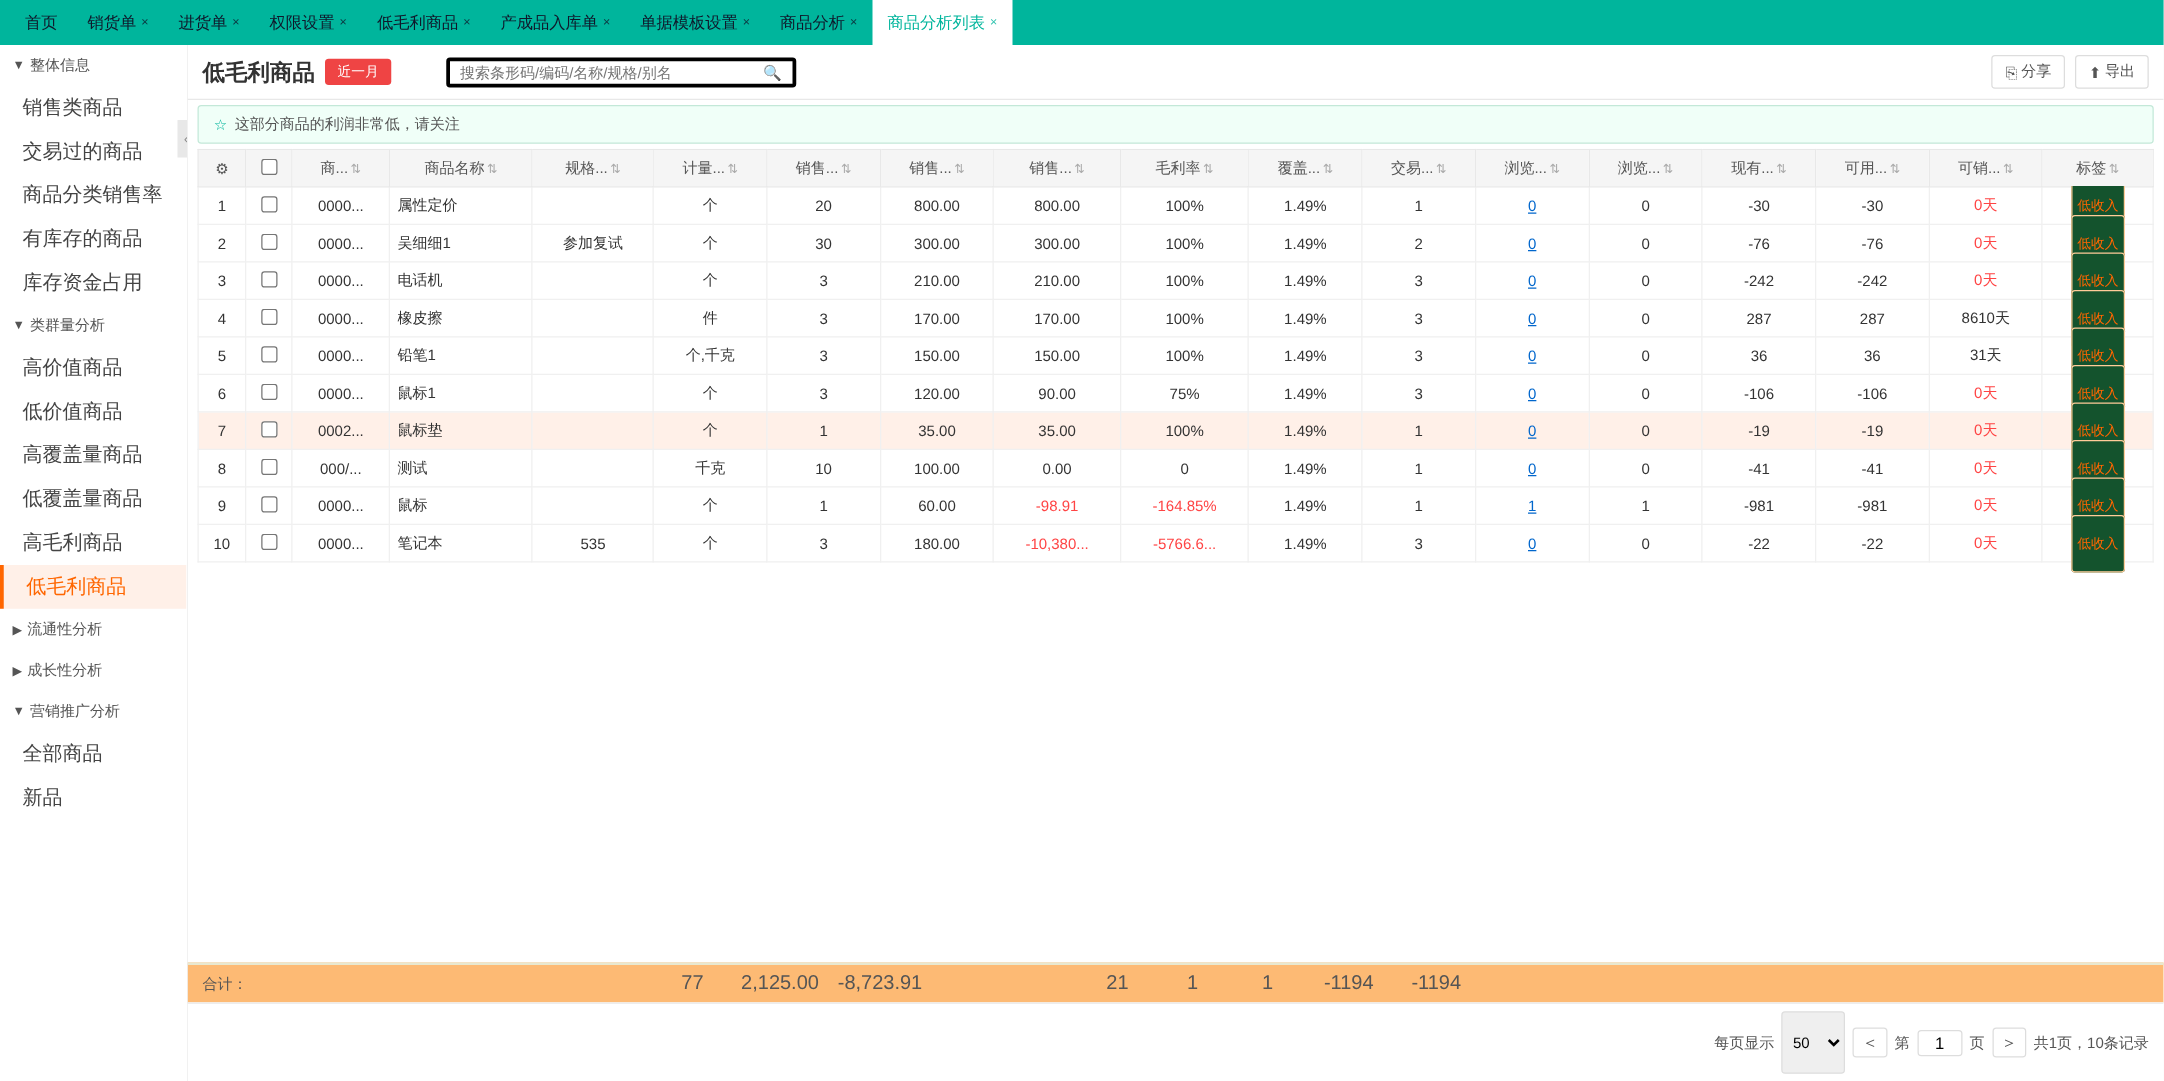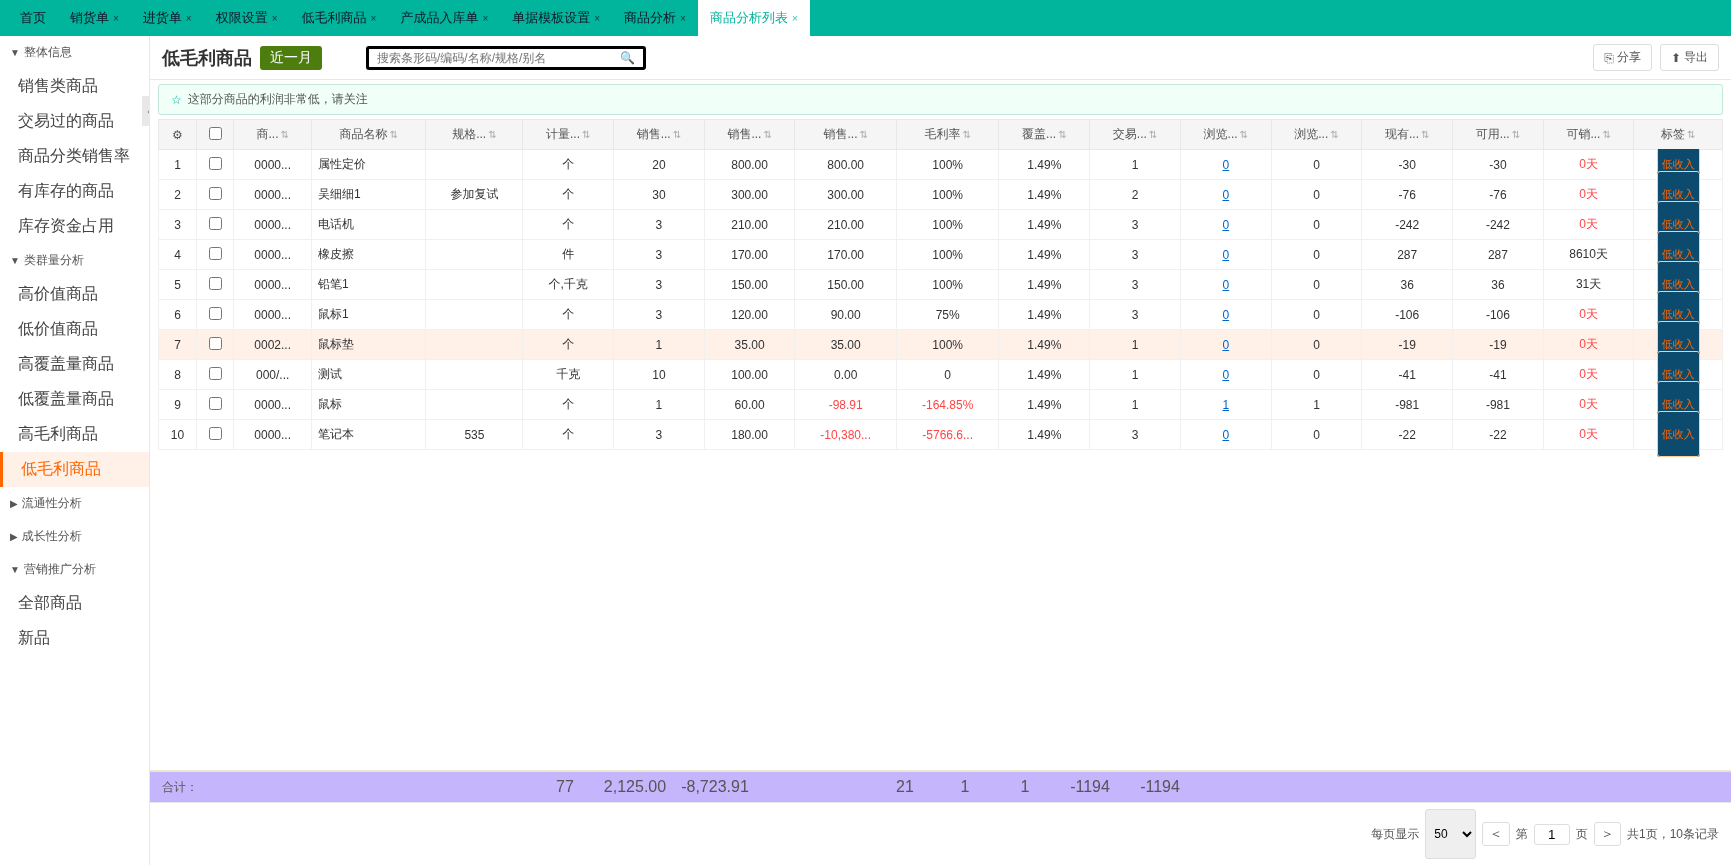--- a/index.html
+++ b/index.html
@@ -104,26 +104,26 @@
       padding: 8px 12px;
       border-bottom: 1px solid #e8e8e8;
       gap: 8px;
     }
     .page-title {
       font-size: 18px;
       font-weight: bold;
       color: #333;
     }
     .filter-btn {
-      background: #4d7c0f;
+      background: #ef4444;
       color: #fff;
       border: none;
       border-radius: 3px;
       padding: 3px 10px;
-      font-size: 14px;
+      font-size: 11px;
       cursor: pointer;
     }
     .search-box {
       display: flex;
       align-items: center;
       border: 3px solid #000000;
       border-radius: 3px;
       padding: 2px 8px;
       flex: 1;
       max-width: 280px;
@@ -196,41 +196,40 @@
     thead th .sort-icon { color: #aaa; margin-left: 2px; font-size: 10px; }
     tbody tr { border-bottom: 1px solid #f0f0f0; }
     tbody tr.highlighted { background: #fff0e8; }
     tbody td {
       border: 1px solid #f0f0f0;
       padding: 6px 4px;
       text-align: center;
       white-space: nowrap;
     }
     .tag-low-income {
-      background: #0c4a6e;
+      background: #14532d;
       color: #ff6600;
       border: 1px solid #ffcc99;
       border-radius: 3px;
       padding: 16px 4px;
       font-size: 11px;
     }
     .text-red { color: #ff4444; }
     .underline { text-decoration: underline; color: #0066cc; cursor: pointer; }
 
     
     .table-footer {
-      background: #c4b5fd;
+      background: #fdba74;
       border-top: 2px solid #e8e8d0;
       padding: 6px 12px;
       display: flex;
       align-items: center;
       font-size: 12px;
       color: #555;
       flex-shrink: 0;
-      gap: 11px;
     }
 
     
     .pagination {
       display: flex;
       align-items: center;
       justify-content: flex-end;
       padding: 6px 12px;
       background: #fff;
       border-top: 1px solid #e8e8e8;

